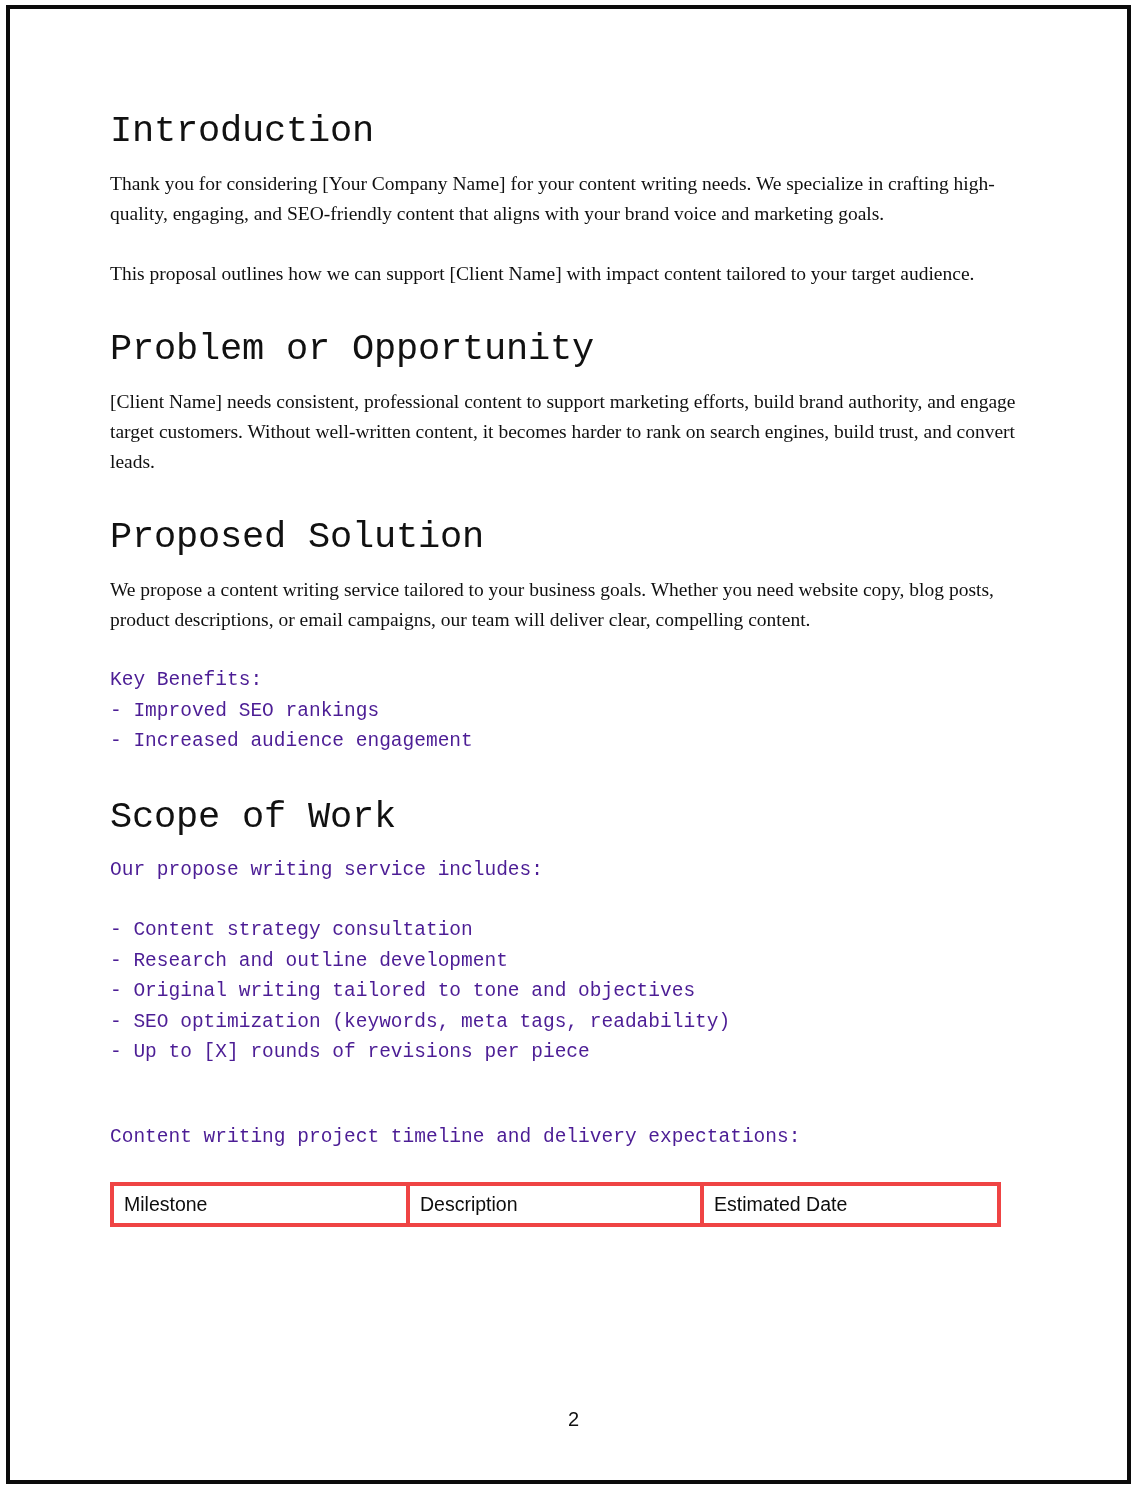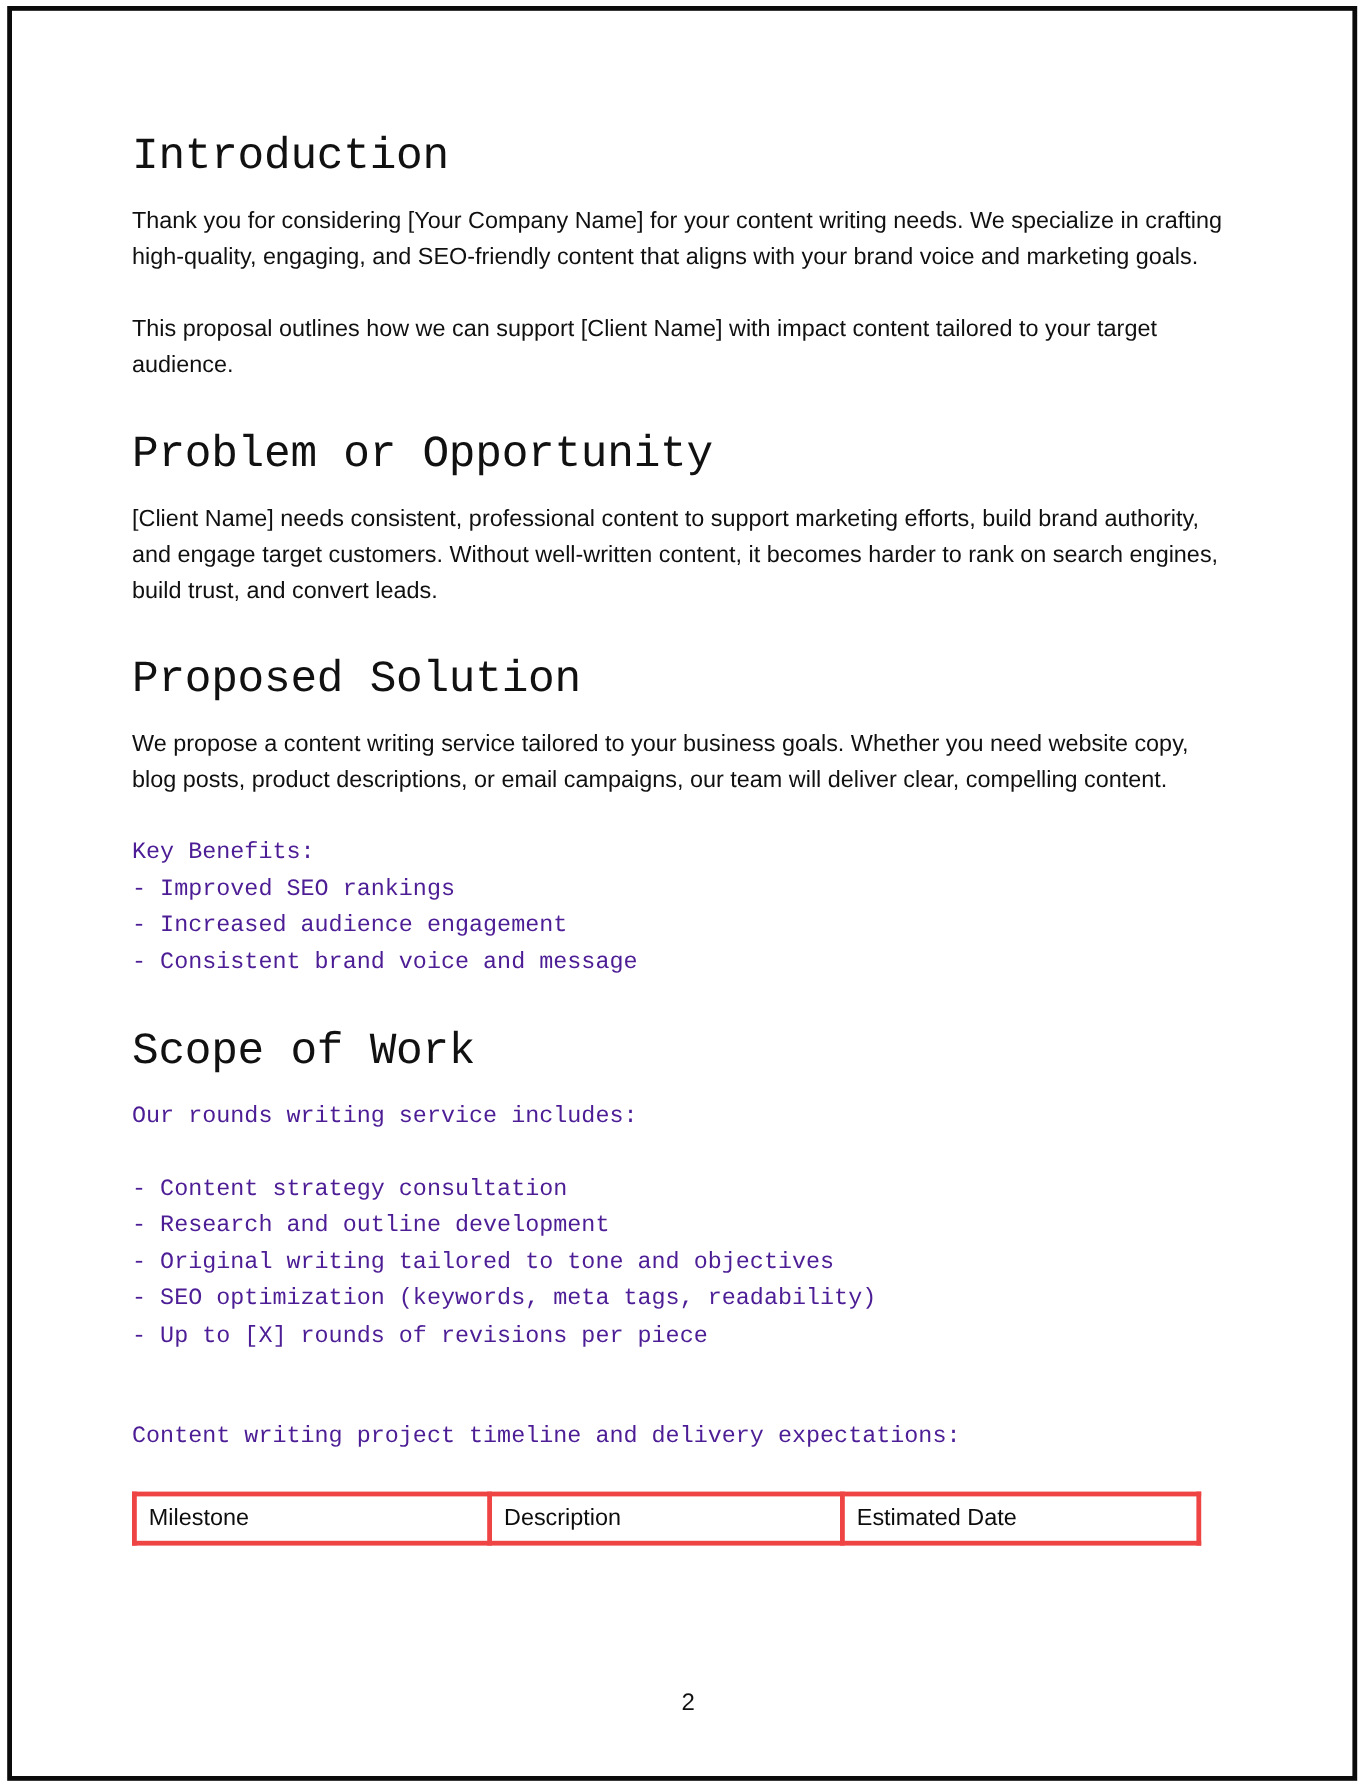--- a/index.html
+++ b/index.html
@@ -49,21 +49,21 @@
     font-size: 37px;
     line-height: 44px;
     letter-spacing: -0.2px;
     color: #111111;
     margin: 0;
     padding: 0;
   }
 
   p.body-text,
   div.body-text {
-    font-family: Liberation Sans, sans-serif;
+    font-family: Liberation Serif, serif;
     font-weight: 400;
     font-size: 19.5px;
     line-height: 30px;
     color: #101010;
     margin: 0;
     padding: 0;
   }
 
   .list-line {
     font-family: Liberation Mono, monospace;
@@ -137,27 +137,26 @@
 
       <div class="gap-body-to-heading"></div>
 
       <h1 class="section-heading">Proposed Solution</h1>
       <div class="gap-heading-to-body"></div>
       <p class="body-text">We propose a content writing service tailored to your business goals. Whether you need website copy, blog posts, product descriptions, or email campaigns, our team will deliver clear, compelling content.</p>
       <div class="gap-para"></div>
       <div class="list-line">Key Benefits:</div>
       <div class="list-line">- Improved SEO rankings</div>
       <div class="list-line">- Increased audience engagement</div>
-      <div class="list-line">- Consistent brand voice and message</div>
 
       <div class="gap-body-to-heading"></div>
 
       <h1 class="section-heading">Scope of Work</h1>
       <div class="gap-heading-to-body"></div>
-      <div class="list-line">Our rounds writing service includes:</div>
+      <div class="list-line">Our propose writing service includes:</div>
       <div class="gap-para"></div>
       <div class="list-line">- Content strategy consultation</div>
       <div class="list-line">- Research and outline development</div>
       <div class="list-line">- Original writing tailored to tone and objectives</div>
       <div class="list-line">- SEO optimization (keywords, meta tags, readability)</div>
       <div class="list-line">- Up to [X] rounds of revisions per piece</div>
 
       <div class="gap-body-to-heading"></div>
 
       <div class="gap-heading-to-body"></div>

